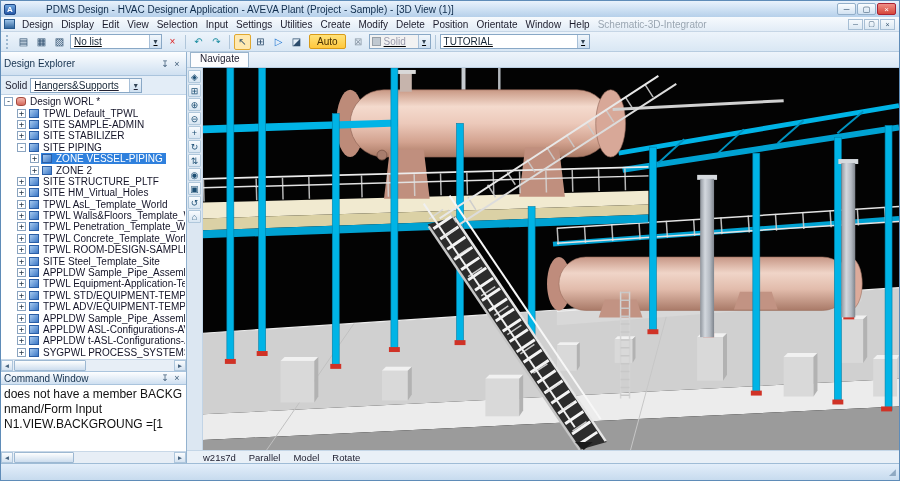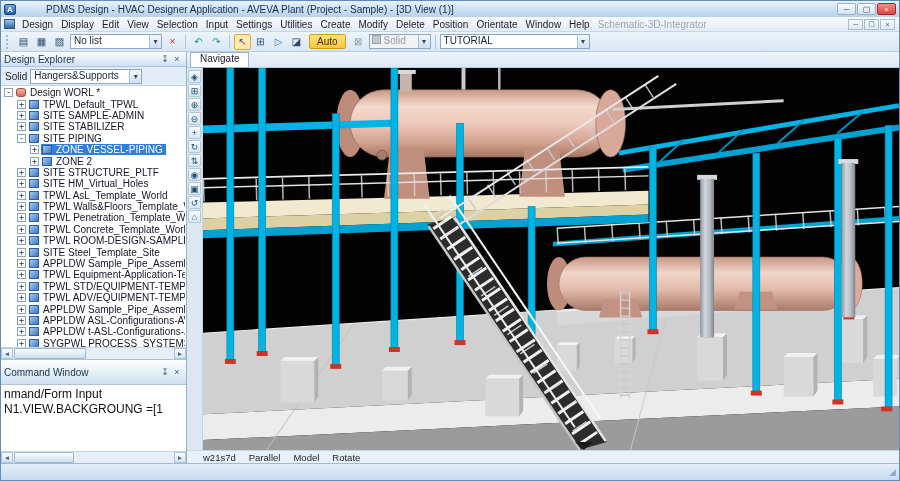--- a/index.html
+++ b/index.html
@@ -39,37 +39,37 @@
   .tb-btn{width:17px;height:16px;display:flex;align-items:center;justify-content:center;
     border:1px solid transparent;border-radius:2px;}
   .tb-btn.pressed{background:#ffe9b0;border-color:#e0a830;}
   .g{font-size:10px;color:#2b4c6c;line-height:1;}
   .c-red{color:#d22;}
   .c-blue{color:#1b74d2;}
   .c-teal{color:#1b8ca0;}
   .c-gray{color:#8a98a6;}
   .tb-auto{padding:1px 7px;background:linear-gradient(#ffe27a,#ffc83d);border:1px solid #d89b18;
     border-radius:2px;color:#4a3000;margin:0 2px;}
-  .combo{display:inline-flex;height:15px;background:#fff;border:1px solid #89a8c6;font-size:10px;}
+  .combo{display:inline-flex;align-items:center;height:15px;background:#fff;border:1px solid #89a8c6;font-size:10px;text-decoration:underline;}
   .combo-text{flex:1;padding:0 3px;white-space:nowrap;overflow:hidden;color:#152535;}
   .combo-btn{width:12px;height:100%;flex:none;background:linear-gradient(#f2f7fc,#cfe0f0);
     border-left:1px solid #a8c0d8;font-size:8px;display:flex;align-items:center;justify-content:center;color:#345;}
   .w92{width:92px;}.w110{width:112px;}.w64{width:62px;}.w150{width:150px;}
   .combo.disabled{background:#f2f2f2;}
   .combo.disabled .combo-text{color:#99a;}
   .swatch{width:9px;height:9px;flex:none;background:#c0c8d0;border:1px solid #98a0a8;margin-left:2px;}
 
   
   .content{height:411px;display:flex;}
 
   
   .leftpanel{width:186px;flex:none;border-right:1px solid #93b2cf;display:flex;flex-direction:column;background:#eef4fa;}
-  .panel-header{height:15px;flex:none;display:flex;align-items:center;padding:0 3px;
+  .panel-header{height:24px;flex:none;display:flex;align-items:center;padding:0 3px;
     background:linear-gradient(#fdfeff,#cfe0f1);border-bottom:1px solid #aac4dd;font-size:10px;color:#16324f;}
-  .panel-header.cmd{border-top:1px solid #aac4dd;height:26px;}
+  .panel-header.cmd{border-top:1px solid #aac4dd;height:14px;}
   .ph-title{flex:1;white-space:nowrap;overflow:hidden;}
   .ph-btn{width:12px;text-align:center;font-size:9px;color:#44607c;}
   .filter-row{height:19px;flex:none;display:flex;align-items:center;gap:3px;padding:0 4px;
     background:#e3edf7;border-bottom:1px solid #c2d5e8;font-size:10px;color:#223;}
   .tree{flex:1;background:#fff;overflow:hidden;padding-top:1px;}
   .tree-row{display:flex;align-items:center;height:11.4px;font-size:10px;white-space:nowrap;padding-left:3px;color:#141428;}
   .t-ind{flex:none;height:1px;}
   .t-exp{width:9px;height:9px;flex:none;border:1px solid #8aa4c0;background:#fff;font-size:8.5px;line-height:7px;
     text-align:center;color:#234;margin-right:2px;font-family:"DejaVu Sans Mono",monospace;}
   .t-hl{display:flex;align-items:center;padding:0 1px;min-width:0;}
@@ -465,20 +465,21 @@
           </span>
         <span class="sc-btn">►</span>
       </div>
       <div class="panel-header cmd">
         <span class="ph-title">Command Window</span>
         <span class="ph-btn">↧</span>
         <span class="ph-btn">×</span>
       </div>
       <div class="cmd-body">
 
+      <div class="cmd-line">does not have a member BACKG</div>
           <div class="cmd-line">nmand/Form Input</div>
           <div class="cmd-line">N1.VIEW.BACKGROUNG =[1</div>
         </div>
       <div class="hscroll">
         <span class="sc-btn">◄</span>
         <span class="sc-track">
             <span class="sc-thumb" style="left:0;width:38%;"></span>
           </span>
         <span class="sc-btn">►</span>
       </div>

